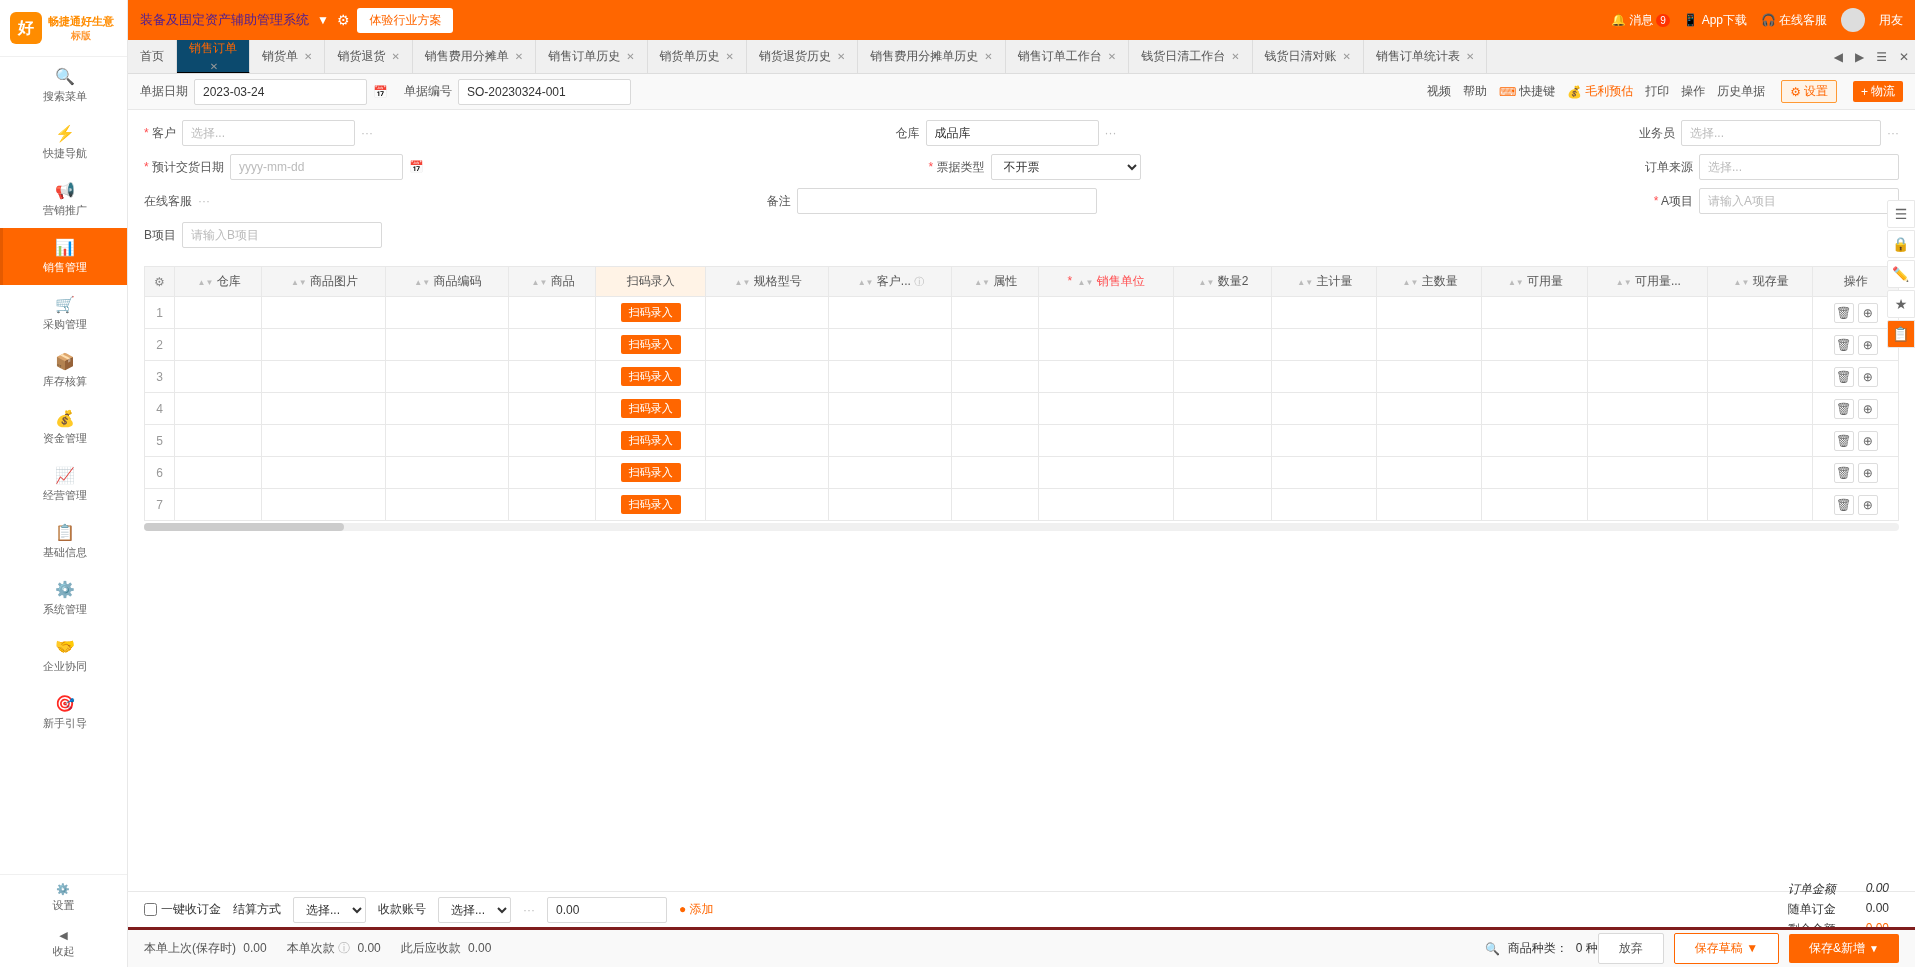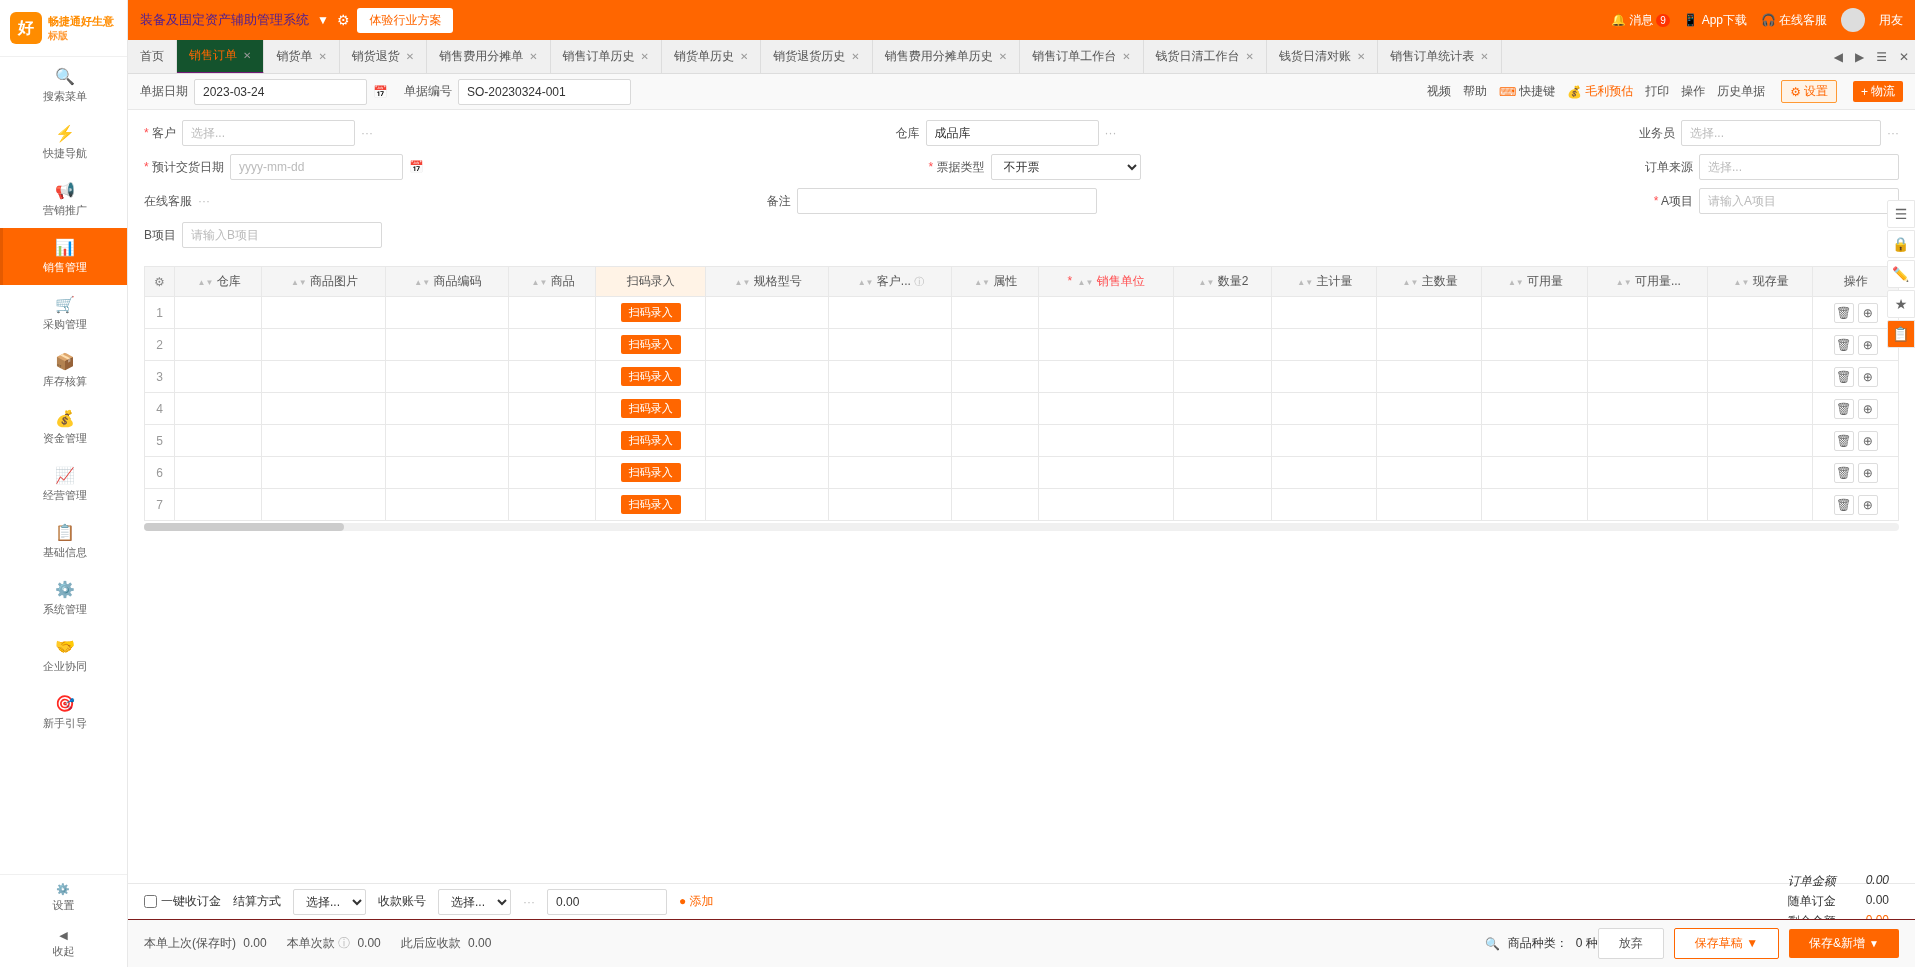--- a/index.html
+++ b/index.html
@@ -6,40 +6,40 @@
     body { font-family: 'Microsoft YaHei', Arial, sans-serif; font-size: 12px; background: #f5f5f5; color: #333; overflow: hidden; height: 967px; }
 
     
     .app-container { display: flex; height: 967px; }
     .sidebar { width: 128px; background: #fff; display: flex; flex-direction: column; border-right: 1px solid #e8e8e8; flex-shrink: 0; }
     .main-area { flex: 1; display: flex; flex-direction: column; overflow: hidden; }
 
     
     .sidebar-logo { padding: 12px 10px; background: #fff; display: flex; align-items: center; gap: 6px; border-bottom: 1px solid #f0f0f0; }
     .sidebar-logo-icon { width: 32px; height: 32px; background: #ff8c00; border-radius: 6px; display: flex; align-items: center; justify-content: center; color: white; font-size: 16px; font-weight: bold; }
-    .sidebar-logo-text { font-size: 11px; color: #ff8c00; font-weight: bold; line-height: 1.3; }
+    .sidebar-logo-text { font-size: 11px; color: #ff8c00; font-weight: bold; line-height: 1.3; text-align: center; }
     .sidebar-item { display: flex; flex-direction: column; align-items: center; padding: 10px 4px; cursor: pointer; color: #666; gap: 3px; font-size: 11px; border-left: 3px solid transparent; }
     .sidebar-item.active { background: #ff6600; color: white; border-left: 3px solid #e55a00; }
     .sidebar-item .s-icon { font-size: 16px; }
     .sidebar-bottom { margin-top: auto; border-top: 1px solid #f0f0f0; }
     .sidebar-bottom-item { display: flex; flex-direction: column; align-items: center; padding: 8px 4px; cursor: pointer; color: #666; gap: 2px; font-size: 11px; }
 
     
     .top-bar { background: #ff6600; height: 40px; display: flex; align-items: center; padding: 0 12px; justify-content: space-between; flex-shrink: 0; }
     .top-bar-left { display: flex; align-items: center; gap: 8px; }
     .top-bar-app-name { color: #4c1d95; font-size: 13px; font-weight: 500; }
     .top-bar-btn { background: white; color: #ff6600; border: none; border-radius: 3px; padding: 4px 12px; font-size: 12px; cursor: pointer; font-weight: 500; }
     .top-bar-right { display: flex; align-items: center; gap: 14px; color: white; font-size: 12px; }
     .top-bar-right span { cursor: pointer; display: flex; align-items: center; gap: 3px; }
     .badge { background: #ff3300; color: white; border-radius: 10px; font-size: 10px; padding: 1px 4px; }
 
     
     .tab-bar { background: #f0f0f0; height: 34px; display: flex; align-items: center; overflow: hidden; flex-shrink: 0; border-bottom: 1px solid #ddd; }
     .tab-item { padding: 0 12px; height: 34px; display: flex; align-items: center; gap: 4px; cursor: pointer; font-size: 12px; color: #555; border-right: 1px solid #ddd; white-space: nowrap; flex-shrink: 0; }
-    .tab-item.active { background: #14532d; color: #ff6600; border-bottom: 2px solid #701a75; }
+    .tab-item.active { background: #0c4a6e; color: #ff6600; border-bottom: 2px solid #000000; flex-direction: column; }
     .tab-item .tab-close { color: #999; font-size: 10px; margin-left: 2px; }
     .tab-nav-btn { padding: 0 6px; height: 34px; display: flex; align-items: center; cursor: pointer; color: #666; flex-shrink: 0; }
 
     
     .content-area { flex: 1; background: white; overflow: hidden; display: flex; flex-direction: column; }
 
     
     .toolbar { height: 36px; background: #f9f9f9; border-bottom: 1px solid #e8e8e8; display: flex; align-items: center; padding: 0 12px; gap: 16px; flex-shrink: 0; font-size: 12px; }
     .toolbar-item { display: flex; align-items: center; gap: 3px; color: #555; cursor: pointer; }
 
@@ -75,21 +75,21 @@
     .subtotal-label { color: #666 !important; font-weight: normal !important; }
     .action-col { display: flex; gap: 4px; justify-content: center; }
     .action-btn { border: 1px solid #ddd; background: white; border-radius: 2px; width: 20px; height: 20px; cursor: pointer; display: flex; align-items: center; justify-content: center; color: #666; font-size: 12px; }
 
     
     .payment-bar { height: 36px; background: white; border-top: 1px solid #e8e8e8; display: flex; align-items: center; padding: 0 16px; gap: 12px; flex-shrink: 0; font-size: 12px; }
     .checkbox-label { display: flex; align-items: center; gap: 4px; cursor: pointer; }
     .add-btn { color: #ff6600; cursor: pointer; background: none; border: none; font-size: 12px; }
 
     
-    .footer-actions { height: 48px; background: #f9f9f9; border-top: 1px solid #7f1d1d; display: flex; align-items: center; padding: 0 16px; justify-content: space-between; flex-shrink: 0; }
+    .footer-actions { height: 40px; background: #f9f9f9; border-top: 3px solid #7f1d1d; display: flex; align-items: center; padding: 0 16px; justify-content: space-between; flex-shrink: 0; }
     .footer-left { display: flex; gap: 20px; font-size: 12px; color: #555; }
     .footer-right { display: flex; gap: 10px; align-items: center; }
     .btn-abandon { border: 1px solid #d9d9d9; background: white; color: #555; border-radius: 2px; padding: 6px 20px; font-size: 12px; cursor: pointer; }
     .btn-save-draft { border: 1px solid #ff6600; background: white; color: #ff6600; border-radius: 2px; padding: 6px 20px; font-size: 12px; cursor: pointer; }
     .btn-save-new { background: #ff6600; color: white; border: none; border-radius: 2px; padding: 6px 20px; font-size: 12px; cursor: pointer; display: flex; align-items: center; gap: 4px; }
     .btn-save-new .dropdown-arrow { font-size: 10px; }
 
     
     .right-float { position: fixed; right: 0; top: 200px; display: flex; flex-direction: column; gap: 2px; }
     .right-float-btn { width: 28px; height: 28px; background: white; border: 1px solid #e8e8e8; display: flex; align-items: center; justify-content: center; cursor: pointer; color: #666; font-size: 14px; border-radius: 2px 0 0 2px; }

